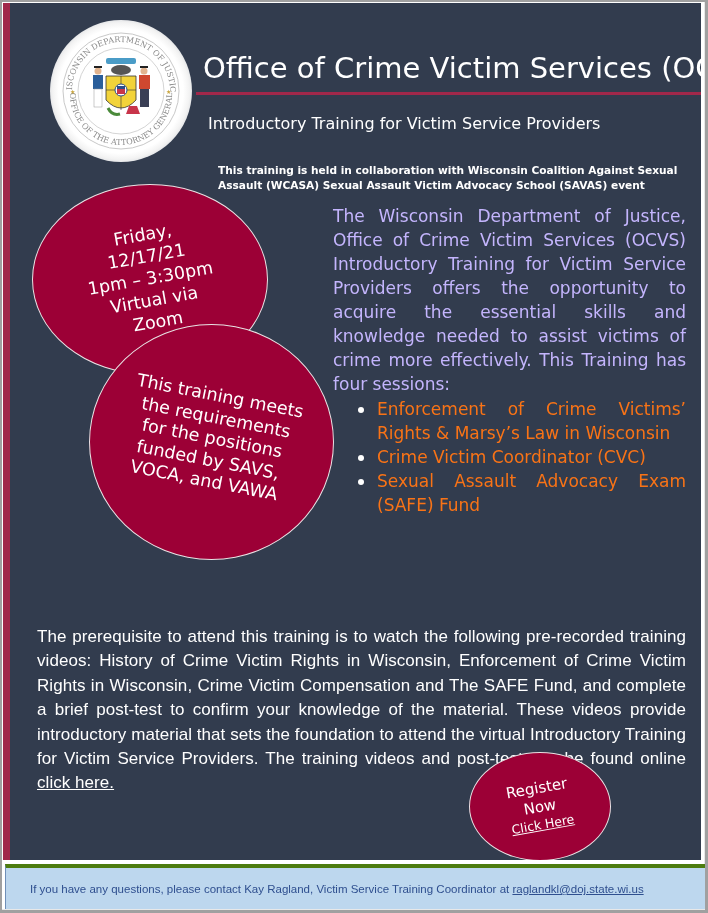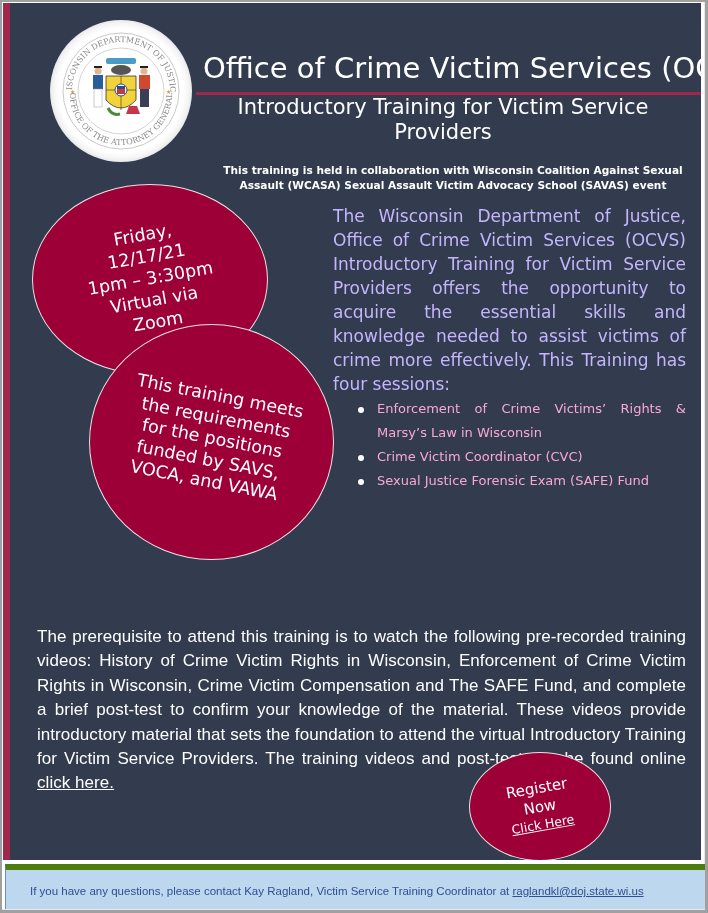--- a/index.html
+++ b/index.html
@@ -28,25 +28,25 @@
   }
   .seal svg { position: absolute; left: 0; top: 0; }
   .title {
     position: absolute; left: 200px; top: 48px; width: 490px; text-align: center;
     color: #ffffff; font-size: 29px; white-space: nowrap;
   }
   .rule {
     position: absolute; left: 193px; top: 89px; width: 505px; height: 3px; background: #a1284a;
   }
   .subtitle {
-    position: absolute; left: 205px; top: 92px; width: 470px; text-align: center;
-    color: #ffffff; font-size: 21px; line-height: 25px;
+    position: absolute; left: 205px; top: 108px; width: 470px; text-align: left;
+    color: #ffffff; font-size: 16px; line-height: 25px;
   }
   .collab {
-    position: absolute; left: 215px; top: 160px; width: 470px; text-align: center;
+    position: absolute; left: 215px; top: 160px; width: 470px; text-align: left;
     color: #ffffff; font-size: 10.6px; line-height: 15px; font-weight: bold;
   }
   .bubble {
     position: absolute; background: #9c0036; border: 1.5px solid #e9e2e4;
     color: #ffffff; text-align: center; display: flex; align-items: center; justify-content: center;
     box-sizing: border-box;
   }
   .bubble-date {
     left: 29px; top: 181px; width: 236px; height: 191px; border-radius: 50%;
   }
@@ -59,21 +59,21 @@
   .bubble-req .txt {
     transform: rotate(11deg); font-size: 17.5px; line-height: 21.5px; margin-top: -6px;
   }
   .intro {
     position: absolute; left: 330px; top: 201px; width: 353px;
     color: #c4b5fd; font-size: 17px; line-height: 24px; text-align: justify;
   }
   .sessions {
     position: absolute; left: 355px; top: 394px; width: 328px;
     margin: 0; padding: 0; list-style: none;
-    color: #f9a8d4; font-size: 13px; line-height: 24px;
+    color: #f97316; font-size: 17px; line-height: 24px;
   }
   .sessions li { position: relative; padding-left: 19px; text-align: justify; text-align-last: left; }
   .sessions li .bullet {
     position: absolute; left: 0; top: 10px; width: 6px; height: 6px; border-radius: 50%; background: #ffffff;
   }
   .sessions li .t { display: block; }
   .prereq {
     position: absolute; left: 34px; top: 582px; width: 649px;
     color: #ffffff; font-size: 17px; line-height: 24.4px; text-align: justify;
     font-family: "Liberation Sans", sans-serif;
@@ -85,21 +85,21 @@
     left: 466px; top: 749px; width: 142px; height: 109px; border-radius: 50%;
   }
   .bubble-register .txt {
     transform: rotate(-10deg); font-size: 15px; line-height: 19px; margin-top: -2px;
   }
   .bubble-register .txt .click {
     display: block; font-size: 12.5px; text-decoration: underline; line-height: 16px;
   }
   .footer {
     position: absolute; left: 3px; top: 862px; width: 700px; height: 45px;
-    background: #bdd7ee; border-top: 6px solid #4d7c0f; border-left: 1px solid #6f8fb8;
+    background: #bdd7ee; border-top: 4px solid #4d7c0f; border-left: 1px solid #6f8fb8;
     box-sizing: border-box;
   }
   .footer .txt {
     position: absolute; left: 24px; top: 15px; white-space: nowrap;
     color: #2f4f8f; font-size: 11.5px; font-family: "Liberation Sans", sans-serif;
   }
   .footer .email { text-decoration: underline; color: #2f4f8f; cursor: pointer; }
 </style>
 </head>
 <body>
@@ -177,21 +177,21 @@
       <li>
         <span class="bullet"></span>
         <span class="t">Enforcement of Crime Victims’ Rights &amp; Marsy’s Law in Wisconsin</span>
       </li>
       <li>
         <span class="bullet"></span>
         <span class="t">Crime Victim Coordinator (CVC)</span>
       </li>
       <li>
         <span class="bullet"></span>
-        <span class="t">Sexual Justice Forensic Exam (SAFE) Fund</span>
+        <span class="t">Sexual Assault Advocacy Exam (SAFE) Fund</span>
       </li>
     </ul>
 
     <div class="prereq"><span>The prerequisite to attend this training is to watch the following pre-recorded training videos: History of Crime Victim Rights in Wisconsin, Enforcement of Crime Victim Rights in Wisconsin, Crime Victim Compensation and The SAFE Fund, and complete a brief post-test to confirm your knowledge of the material. These videos provide introductory material that sets the foundation to attend the virtual Introductory Training for Victim Service Providers. The training videos and post-test can be found online </span><span class="link">click here.</span></div>
 
     <div class="bubble bubble-register">
       <div class="txt">
         <div>Register</div>
         <div>Now</div>
         <span class="click">Click Here</span>

